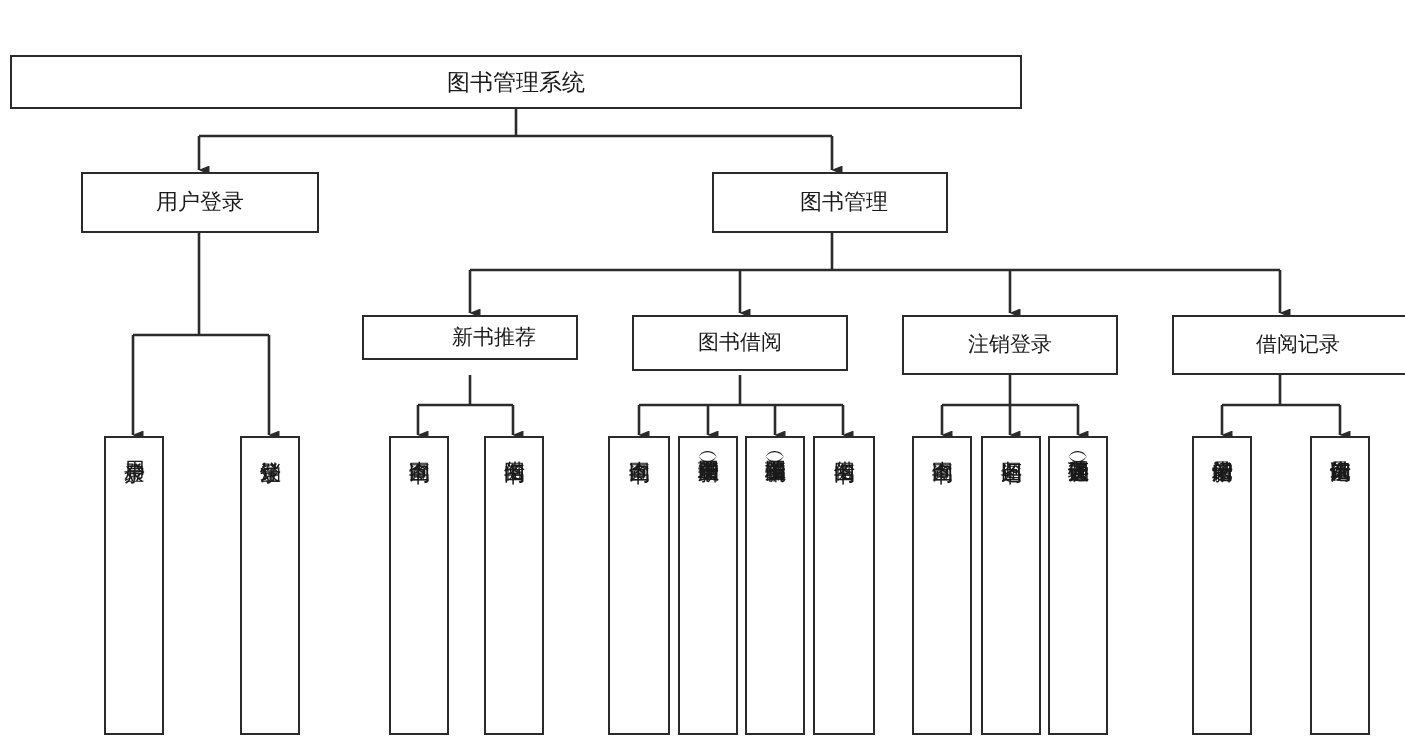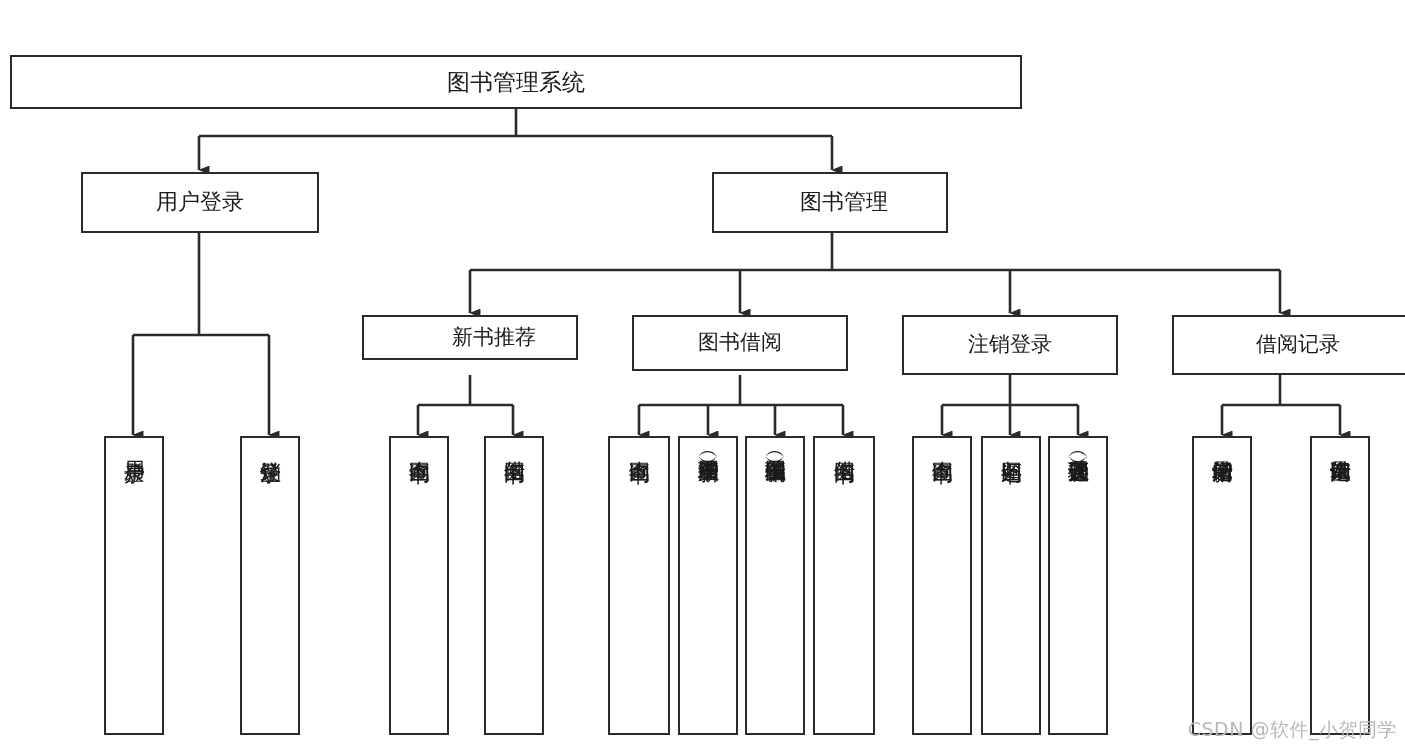--- a/index.html
+++ b/index.html
@@ -197,15 +197,14 @@
     <span class="node-label">确认归还（管理员）</span>
   </div>
 
   <div class="node leaf tall" style="left:1192px; top:436px; width:60px; height:299px;">
     <span class="node-label">新增借阅记录</span>
   </div>
   <div class="node leaf tall" style="left:1310px; top:436px; width:60px; height:299px;">
     <span class="node-label">查询借阅记录</span>
   </div>
 
-  <div id="watermark">CSDN @软件_小贺同学</div>
 
 </div>
 
 </body></html>

